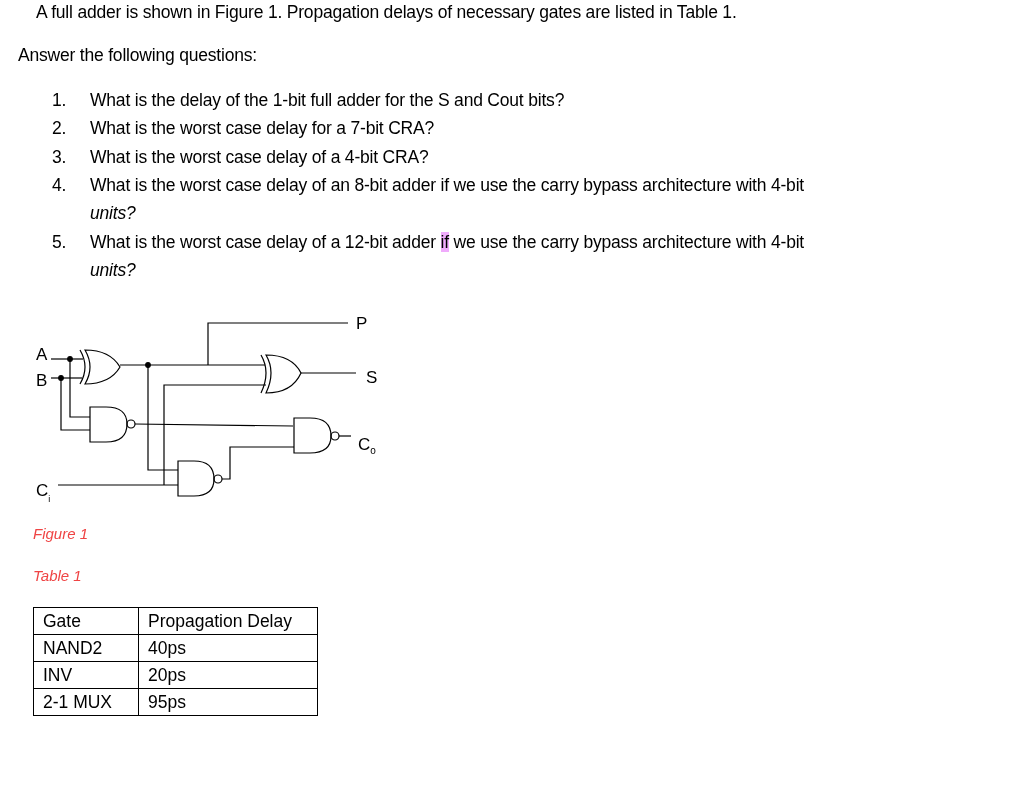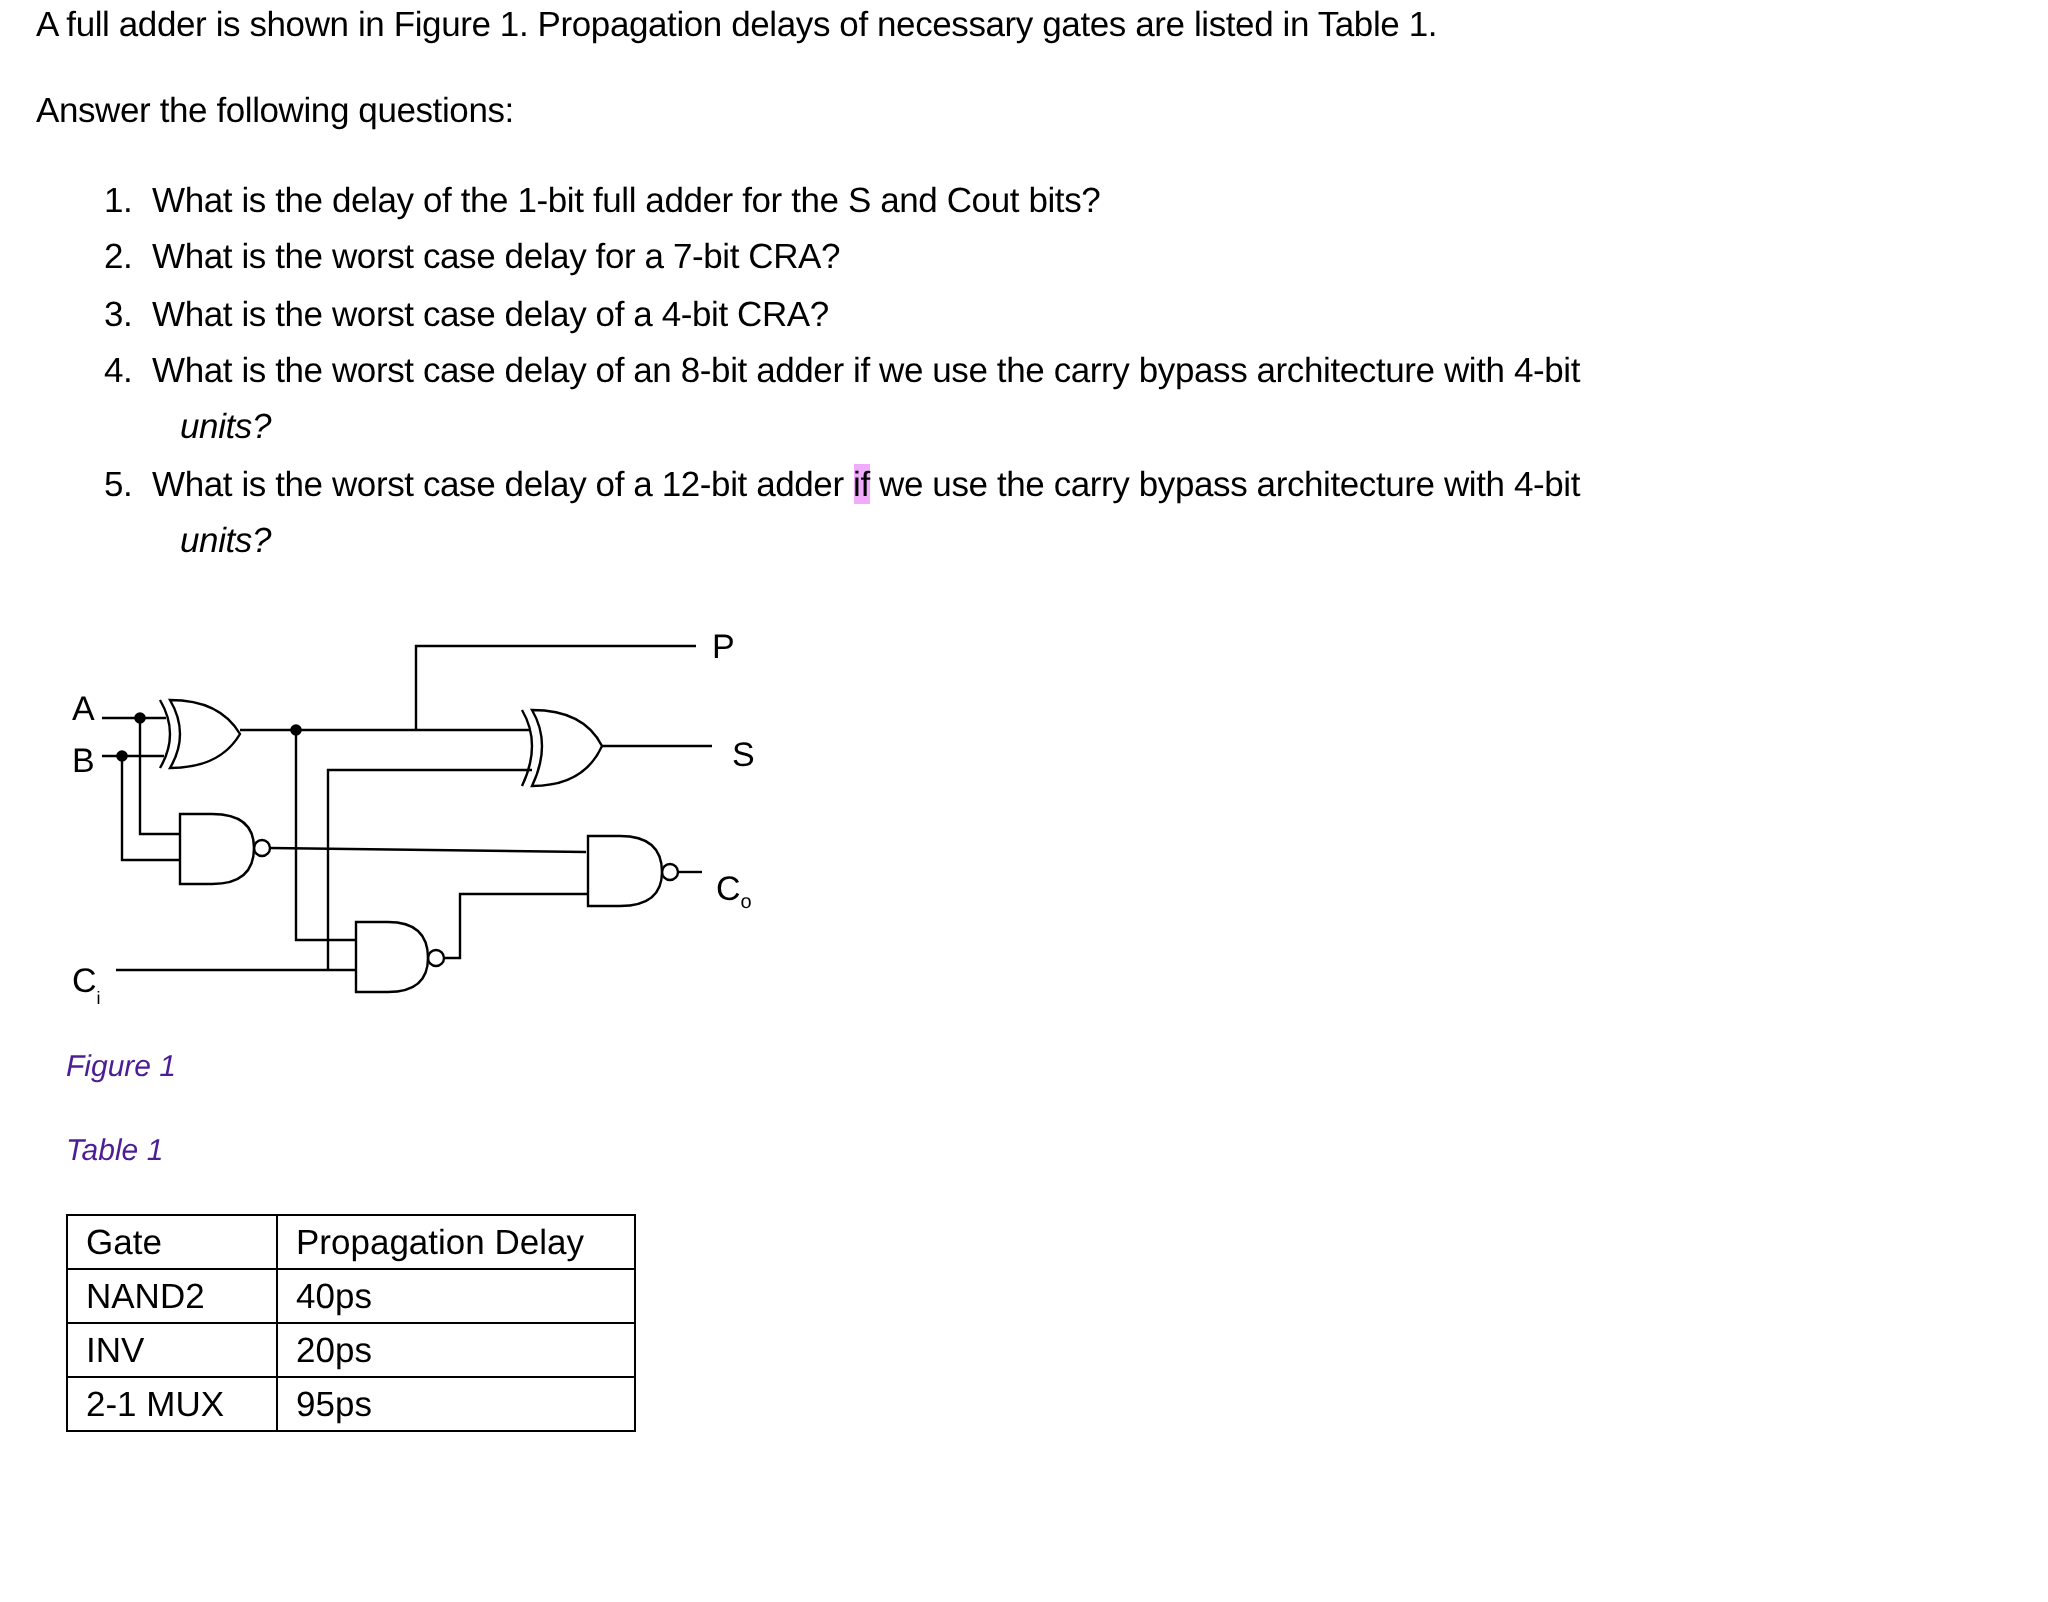--- a/index.html
+++ b/index.html
@@ -1,26 +1,26 @@
 <!DOCTYPE html>
 <html><head>
 <meta charset="utf-8">
 <style>
   html, body { margin:0; padding:0; background:#ffffff; }
   body { width:1024px; height:801px; position:relative; overflow:hidden;
          font-family:"Liberation Sans", sans-serif; color:#000; }
   .line { position:absolute; left:18px; font-size:17.5px; white-space:nowrap; letter-spacing:-0.2px; }
-  #intro { top:2px; }
+  #intro { top:2px;margin-left:18px; }
   #prompt { top:45px; }
   .q { position:absolute; left:52px; font-size:17.5px; letter-spacing:-0.2px; }
   .q .num { position:absolute; left:0; width:26px; }
-  .q .txt { position:absolute; left:24px; white-space:nowrap; }
+  .q .txt { position:absolute; left:38px; white-space:nowrap; }
   .q .cont { position:absolute; left:38px; top:28px; white-space:nowrap;font-style:italic; }
   .hl { background:#f0abfc; }
-  .caption { position:absolute; left:33px; font-size:15px; font-style:italic; color:#4c1d95; }
+  .caption { position:absolute; left:33px; font-size:15px; font-style:italic; color:#ef4444; }
   #fig-cap { top:525px; }
   #tab-cap { top:567px; }
   #diagram { position:absolute; left:0; top:300px; }
   table.delays { position:absolute; left:33px; top:607px; border-collapse:collapse; font-size:17.5px; }
   table.delays td { border:1.5px solid #000; padding:0 6px 0 9px; height:26px; line-height:26px; }
   table.delays td.c1 { width:89px; }
   table.delays td.c2 { width:163px; }
 </style>
 </head>
 <body>

